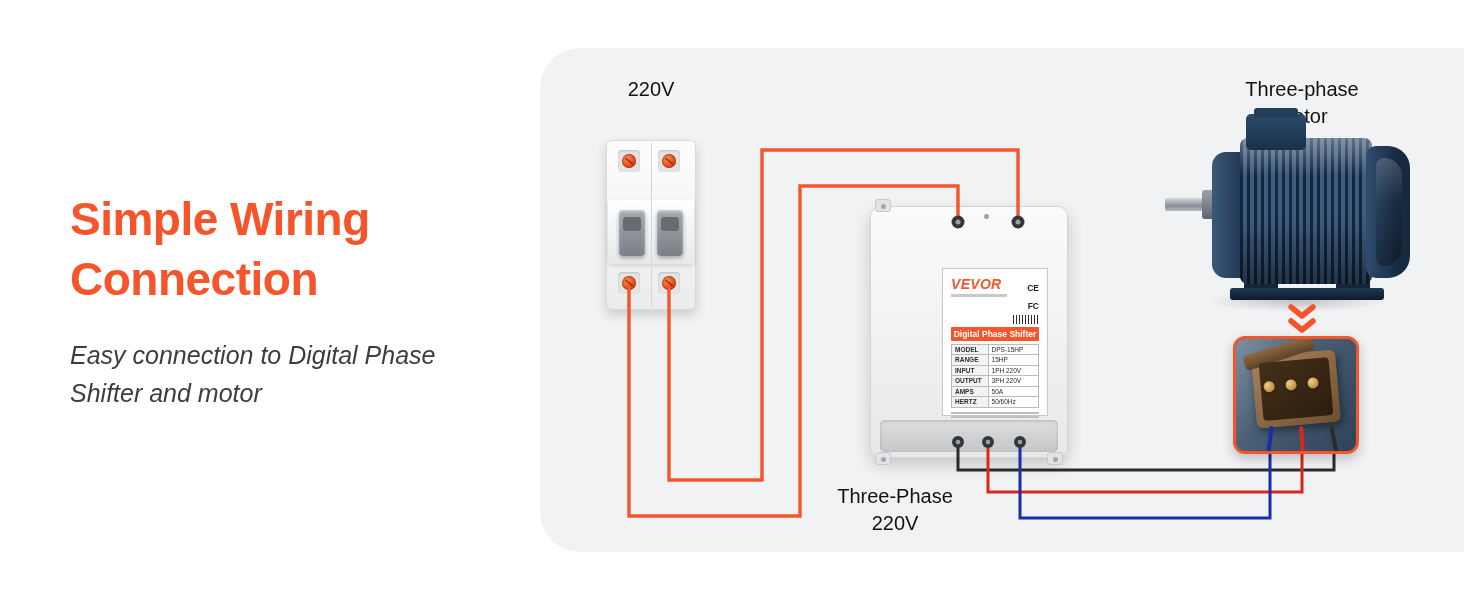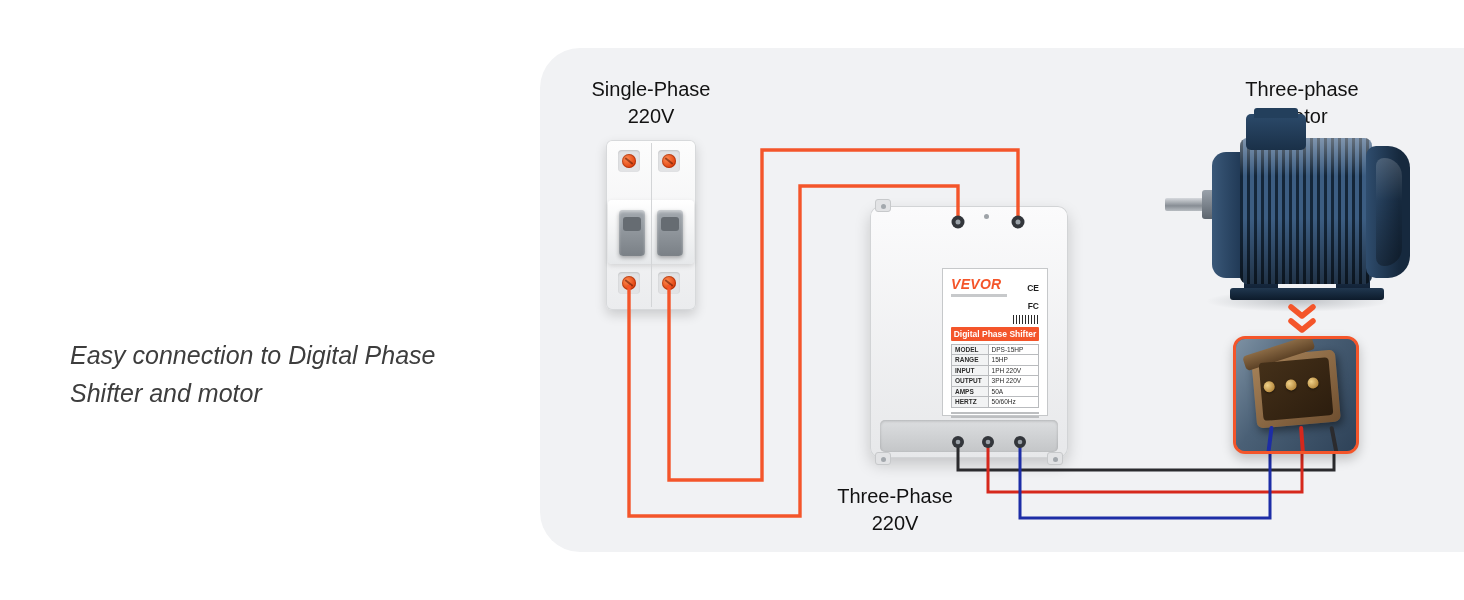--- a/index.html
+++ b/index.html
@@ -100,26 +100,26 @@
   .w-red{stroke:var(--wire-red); stroke-width:3;}
   .w-blue{stroke:var(--wire-blue); stroke-width:3;}
   .w-dark{stroke:var(--wire-dark); stroke-width:3;}
   .term-outer{fill:#33363b;} .term-inner{fill:#9aa1a8;}
 </style>
 </head>
 <body>
 
 <div class="canvas">
 
+  <div class="headline">Simple Wiring Connection</div>
   <div class="subheadline">Easy connection to Digital Phase Shifter and motor</div>
 
   <div class="panel"></div>
 
   <div class="dlabel lbl-breaker">
-    <div>Single-Phase</div>
     <div>220V</div>
   </div>
   <div class="dlabel lbl-motor">
     <div>Three-phase</div>
     <div>motor</div>
   </div>
   <div class="dlabel lbl-shifter">
     <div>Three-Phase</div>
     <div>220V</div>
   </div>

